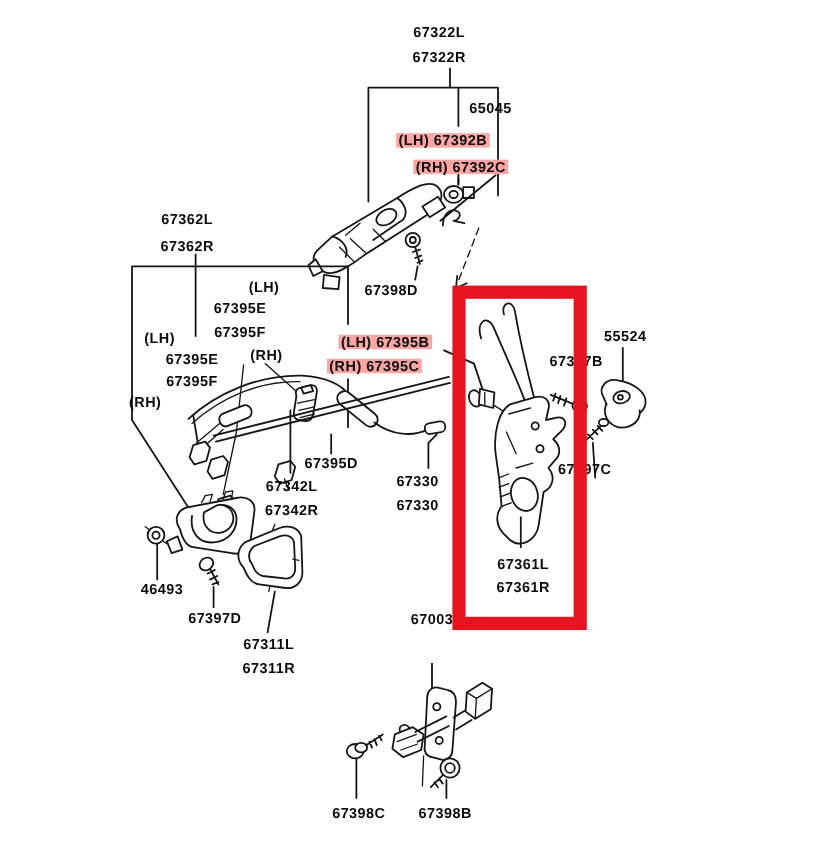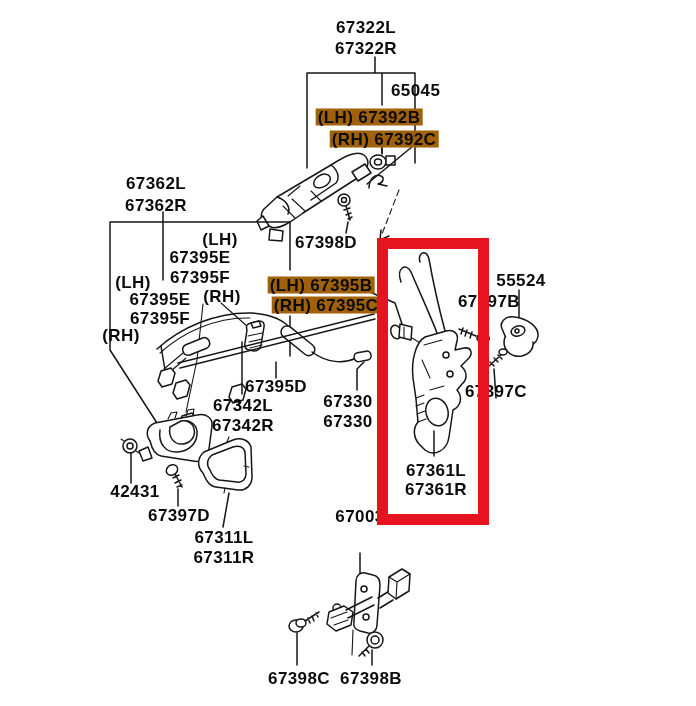--- a/index.html
+++ b/index.html
@@ -3,24 +3,24 @@
 <meta charset="utf-8">
 <style>
   html,body{margin:0;padding:0;background:#fff;}
   .stage{position:relative;width:696px;height:706px;background:#fff;overflow:hidden;
          font-family:"Liberation Sans",sans-serif;}
   .stage svg{position:absolute;left:0;top:0;}
   .art path,.art circle,.art ellipse,.art rect{stroke:#161616;stroke-width:1.5;fill:none;
          stroke-linecap:round;stroke-linejoin:round;}
   .art .wf{fill:#ffffff;}
   .art .thin{stroke-width:1.1;}
-  .lbl{position:absolute;transform:translate(-50%,-50%);font-weight:bold;font-size:17px;
+  .lbl{position:absolute;transform:translate(-50%,-50%);font-weight:bold;font-size:12px;
        letter-spacing:.4px;color:#0b0b0b;white-space:nowrap;line-height:1;}
   .lbl.left{transform:translate(0,-50%);}
-  .lbl.bg{background:#a16207;padding:0 2px;}
+  .lbl.bg{background:#fca5a5;padding:0 2px;}
   .redbox{position:absolute;left:377px;top:238px;width:112px;height:287px;
           border:11px solid #e6141e;box-sizing:border-box;}
 </style>
 </head>
 <body>
 
 <div class="stage">
 
   <svg class="art" width="696" height="706" viewBox="0 0 696 706">
 
@@ -196,36 +196,36 @@
   <span class="lbl" style="left:200px;top:277px">67395F</span>
   <span class="lbl" style="left:222px;top:296px">(RH)</span>
 
   <span class="lbl" style="left:133px;top:282px">(LH)</span>
   <span class="lbl" style="left:160px;top:299px">67395E</span>
   <span class="lbl" style="left:160px;top:318px">67395F</span>
   <span class="lbl" style="left:121px;top:335px">(RH)</span>
 
   <span class="lbl" style="left:326px;top:242px">67398D</span>
   <span class="lbl bg" style="left:321px;top:285px">(LH) 67395B</span>
-  <span class="lbl bg" style="left:326px;top:305px">(RH) 67395C</span>
+  <span class="lbl bg" style="left:312px;top:305px">(RH) 67395C</span>
 
   <span class="lbl" style="left:521px;top:280px">55524</span>
   <span class="lbl left" style="left:458px;top:301px">67397B</span>
   <span class="lbl left" style="left:465px;top:391px">67397C</span>
 
   <span class="lbl" style="left:276px;top:386px">67395D</span>
   <span class="lbl" style="left:243px;top:405px">67342L</span>
   <span class="lbl" style="left:243px;top:425px">67342R</span>
   <span class="lbl" style="left:348px;top:401px">67330</span>
   <span class="lbl" style="left:348px;top:421px">67330</span>
 
   <span class="lbl" style="left:436px;top:470px">67361L</span>
   <span class="lbl" style="left:436px;top:489px">67361R</span>
 
-  <span class="lbl" style="left:135px;top:491px">42431</span>
+  <span class="lbl" style="left:135px;top:491px">46493</span>
   <span class="lbl" style="left:179px;top:515px">67397D</span>
   <span class="lbl" style="left:224px;top:537px">67311L</span>
   <span class="lbl" style="left:224px;top:557px">67311R</span>
 
   <span class="lbl" style="left:360px;top:516px">67003</span>
   <span class="lbl" style="left:299px;top:678px">67398C</span>
   <span class="lbl" style="left:371px;top:678px">67398B</span>
 
   <div class="redbox" style="border-color: rgb(230, 20, 30);"></div>
 </div>

